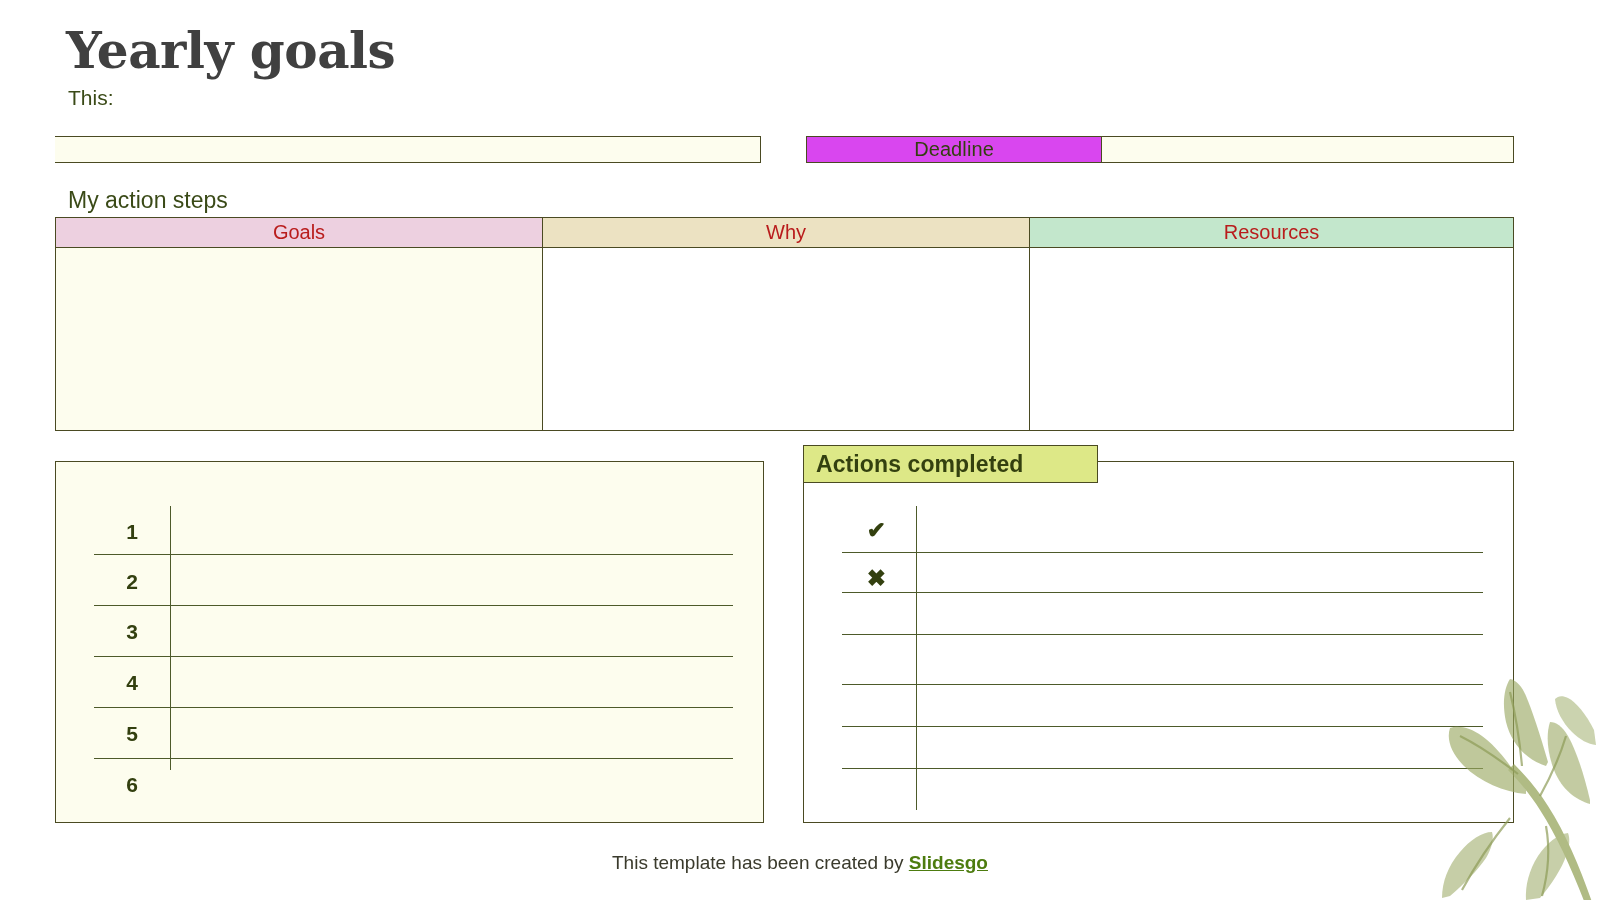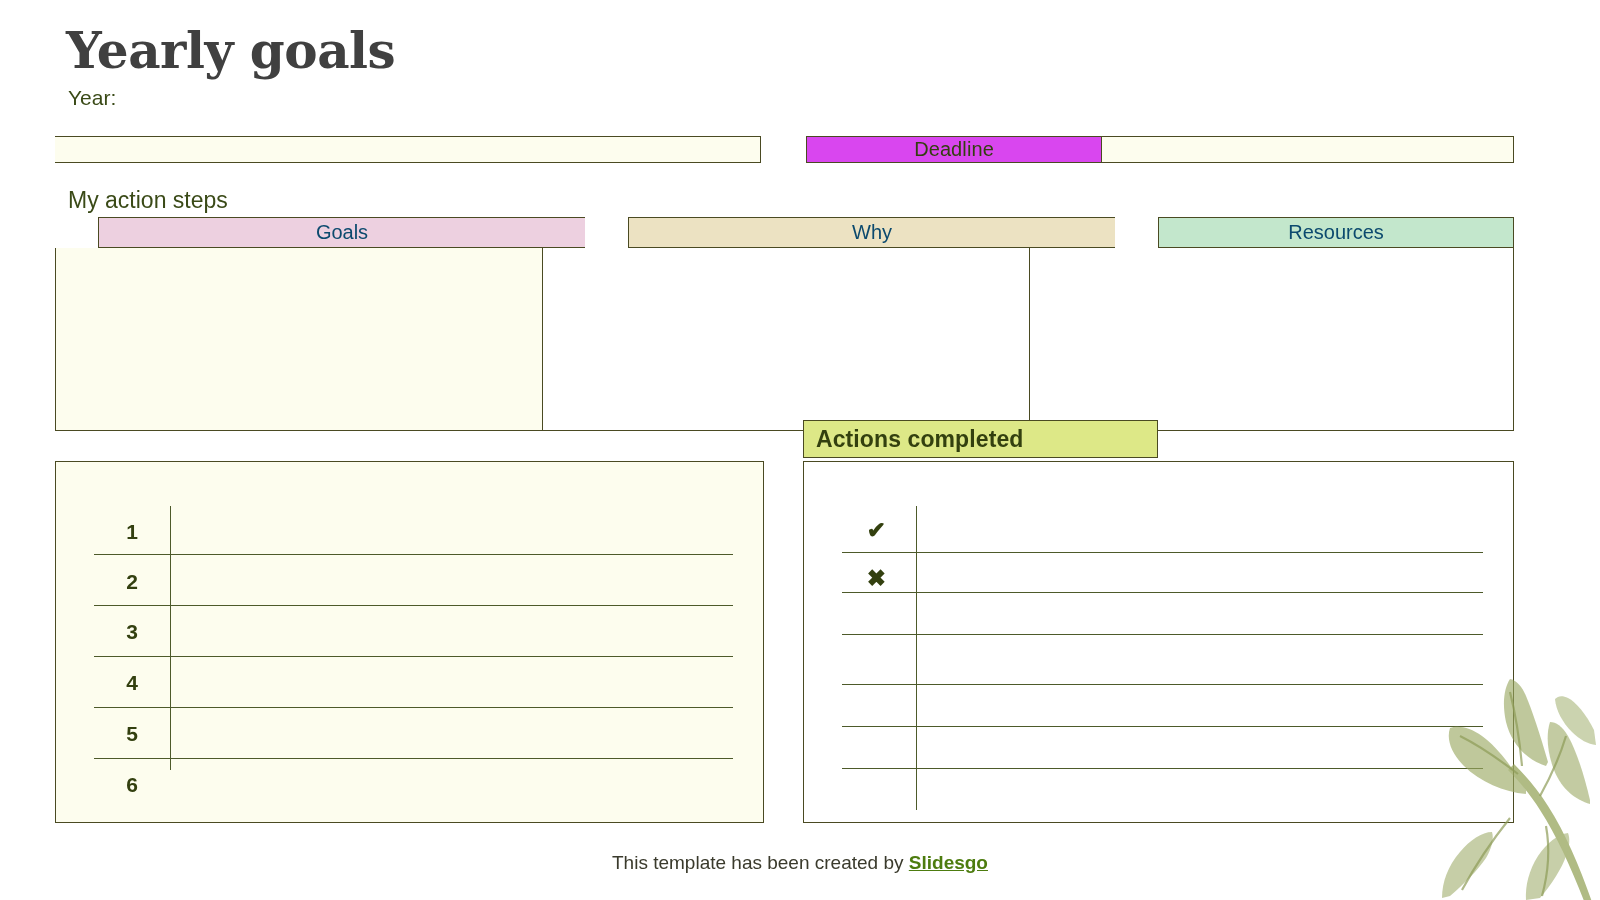--- a/index.html
+++ b/index.html
@@ -94,22 +94,21 @@
     height: 31px;
   }
   .plan-head .hcell {
     box-sizing: border-box;
     border: 1.3px solid #4a4a22;
     border-right: none;
     display: flex;
     align-items: center;
     justify-content: center;
     font-size: 20px;
-    color: #0c4a6e;
-    margin-left: 43px;
+    color: #b91c1c;
   }
   .plan-head .hcell:last-child { border-right: 1.3px solid #4a4a22; }
   .plan-body {
     display: flex;
     flex: 1;
   }
   .plan-body .bcell {
     box-sizing: border-box;
     border: 1.3px solid #4a4a22;
     border-top: none;
@@ -154,22 +153,22 @@
   }
   #tab-steps {
     left: 55px;
     top: 445px;
     width: 355px;
     height: 38px;
     background: #f8d0ac;
   }
   #tab-done {
     left: 803px;
-    top: 420px;
-    width: 355px;
+    top: 445px;
+    width: 295px;
     height: 38px;
     background: #dde887;
   }
 
   
   .rows {
     position: absolute;
     left: 0; right: 0; top: 0; bottom: 0;
   }
   .row {
@@ -236,21 +235,21 @@
     height: 230px;
     pointer-events: none;
   }
 </style>
 </head>
 <body>
 
 <div class="slide">
 
   <div class="title">Yearly goals</div>
-  <div class="year-line">Year:</div>
+  <div class="year-line">This:</div>
 
   <div class="datebar" id="startbar">
     <div class="fld"></div>
   </div>
 
   <div class="datebar" id="deadbar">
     <div class="lbl">Deadline</div>
     <div class="fld"></div>
   </div>
 

